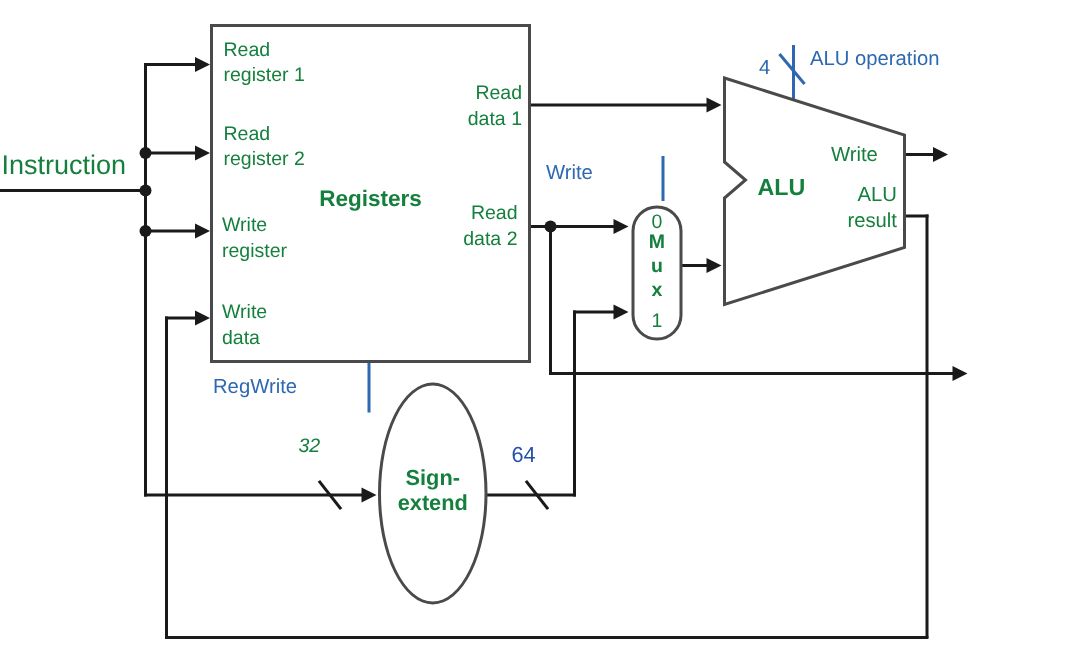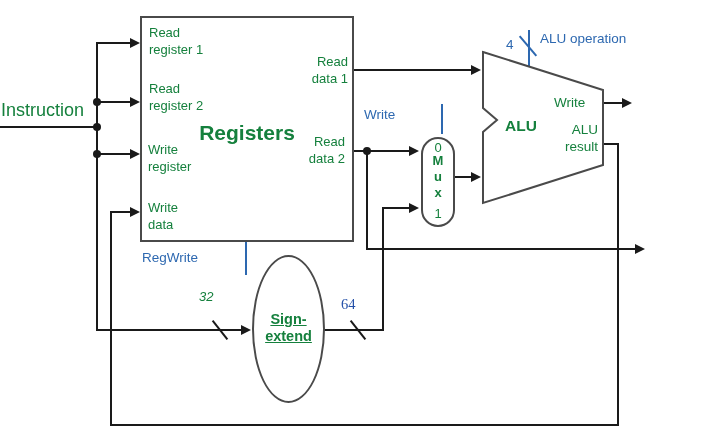--- a/index.html
+++ b/index.html
@@ -13,21 +13,21 @@
   .dot{position:absolute;width:8px;height:8px;border-radius:50%;background:#1a1a1a;}
   .slash{position:absolute;width:2px;height:24px;background:#1a1a1a;transform:rotate(-38deg);}
   .slash.blue{background:#2d68b0;height:26px;transform:rotate(-40deg);}
   .shape{position:absolute;background:#ffffff;border:2px solid #4a4a4a;box-sizing:border-box;}
   .lbl{position:absolute;color:#15803d;font-size:13px;line-height:17px;white-space:pre-line;}
   .lbl.blue{color:#2d68b0;font-size:13.5px;}
   .lbl.bold{font-weight:bold;}
   .lbl.ctr{text-align:center;}
   .lbl.rt{text-align:right;}
   .alusvg{position:absolute;left:0;top:0;width:721px;height:440px;pointer-events:none;}
-  .serifnum{font-family:Liberation Serif, serif;color:#2450a8;font-size:14.5px;}
+  .serifnum{font-family:Liberation Sans, sans-serif;color:#2450a8;font-size:14.5px;}
 </style>
 </head>
 <body>
 
 <div class="stage">
 
   <div class="wire h" style="left:0;top:126px;width:97px;"></div>
   <div class="wire v" style="left:96px;top:42px;height:289px;"></div>
   <div class="wire h" style="left:96px;top:42px;width:36px;"></div>
   <div class="wire h" style="left:96px;top:101px;width:36px;"></div>
@@ -86,34 +86,34 @@
   <div class="lbl" style="left:1px;top:102px;font-size:18px;">Instruction</div>
 
   <div class="lbl" style="left:149px;top:24px;">Read
 register 1</div>
   <div class="lbl" style="left:149px;top:80px;">Read
 register 2</div>
   <div class="lbl" style="left:148px;top:141px;">Write
 register</div>
   <div class="lbl" style="left:148px;top:199px;">Write
 data</div>
-  <div class="lbl bold ctr" style="left:140px;top:124px;width:214px;font-size:21px;">Registers</div>
+  <div class="lbl bold ctr" style="left:140px;top:124px;width:214px;font-size:15px;">Registers</div>
   <div class="lbl rt" style="left:280px;top:53px;width:68px;">Read
 data 1</div>
   <div class="lbl rt" style="left:277px;top:133px;width:68px;">Read
 data 2</div>
 
   <div class="lbl blue" style="left:142px;top:249px;">RegWrite</div>
   <div class="lbl blue" style="left:364px;top:106px;">Write</div>
   <div class="lbl blue" style="left:540px;top:30px;">ALU operation</div>
   <div class="lbl blue" style="left:506px;top:36px;">4</div>
 
   <div class="lbl" style="left:199px;top:288px;font-style:italic;">32</div>
   <div class="lbl serifnum" style="left:341px;top:296px;">64</div>
-  <div class="lbl bold ctr" style="left:252px;top:311px;width:73px;font-size:14.5px;text-decoration:underline;">Sign-
+  <div class="lbl bold ctr" style="left:252px;top:311px;width:73px;font-size:14.5px;">Sign-
 extend</div>
 
   <div class="lbl ctr" style="left:421px;top:139px;width:34px;">0</div>
   <div class="lbl bold ctr" style="left:421px;top:153px;width:34px;line-height:16px;">M
 u
 x</div>
   <div class="lbl ctr" style="left:421px;top:205px;width:34px;">1</div>
 
   <div class="lbl bold" style="left:505px;top:117px;font-size:15.5px;">ALU</div>
   <div class="lbl" style="left:554px;top:94px;font-size:13.5px;">Write</div>

